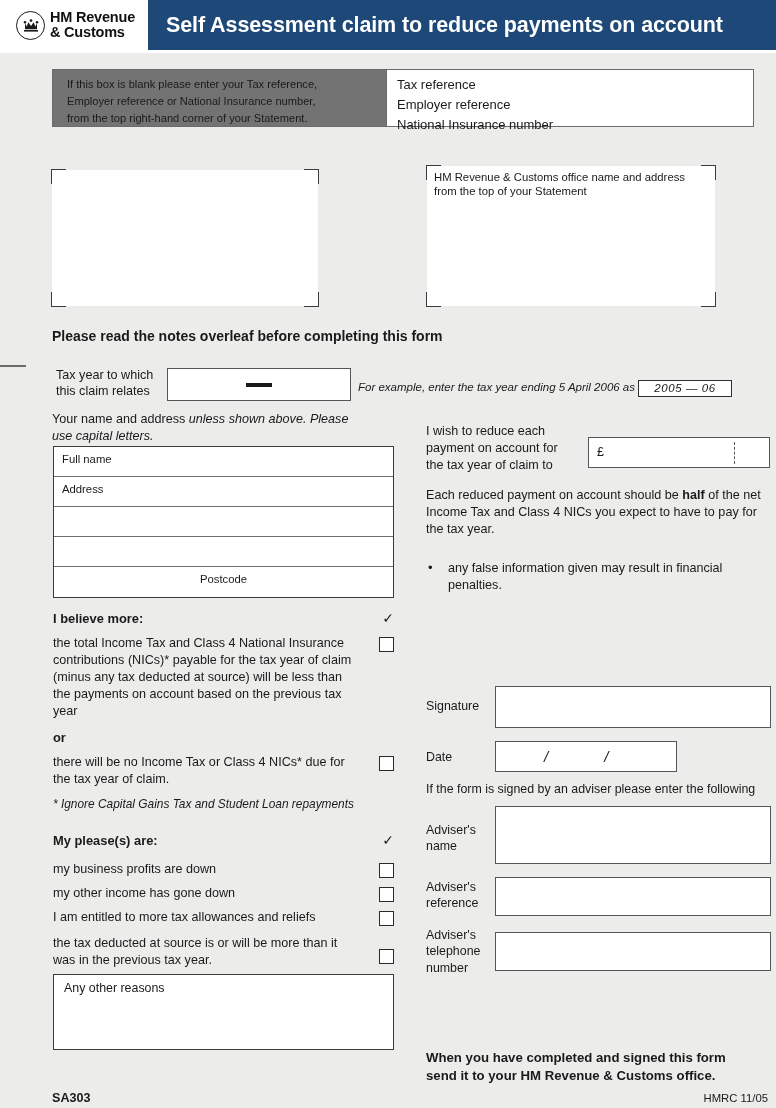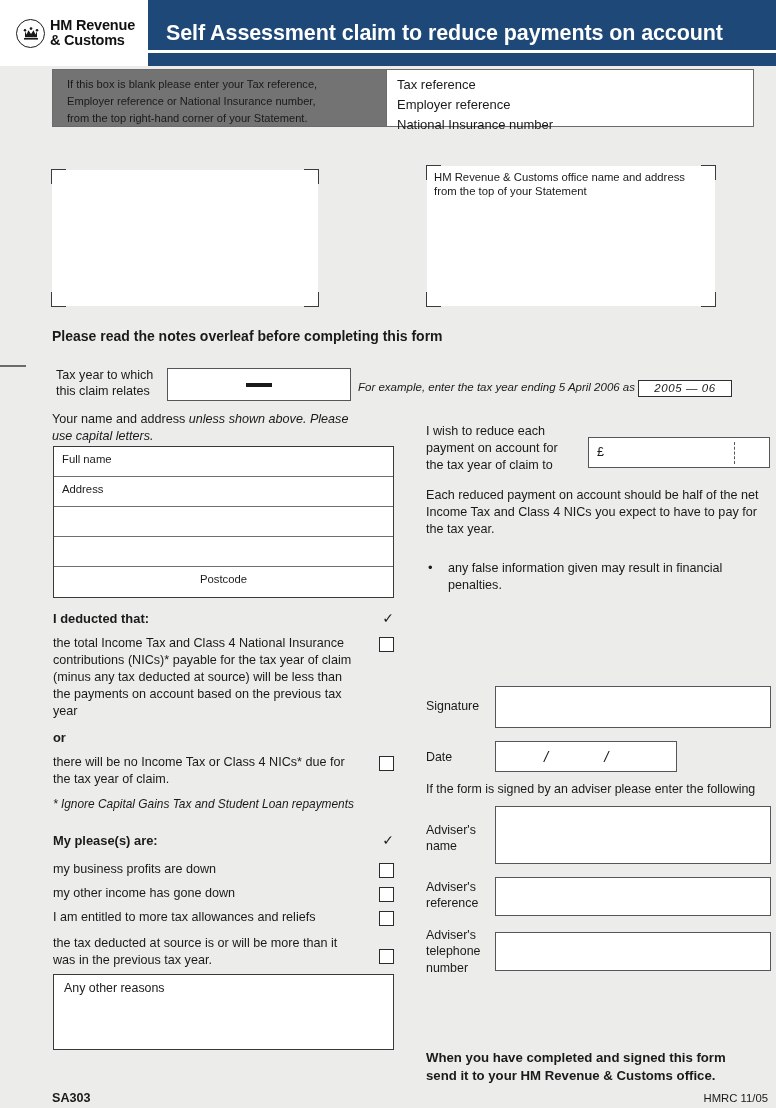--- a/index.html
+++ b/index.html
@@ -19,21 +19,21 @@
     position: relative;
     width: 776px;
     height: 1108px;
   }
 
   
   .header {
     position: absolute;
     left: 0; top: 0;
     width: 776px;
-    height: 66px;
+    height: 50px;
     background: #ffffff;
     display: flex;
     align-items: stretch;
   }
   .logo-zone {
     width: 148px;
     display: flex;
     align-items: center;
     padding-left: 16px;
     background: #ffffff;
@@ -324,21 +324,21 @@
     height: 22px;
     border-left: 1.4px dashed #55565a;
   }
   .half-note {
     position: absolute;
     left: 426px; top: 487px;
     width: 346px;
     font-size: 12.6px;
     line-height: 1.345;
   }
-  .half-note b { font-weight: normal; }
+  .half-note b { font-weight: bold; }
 
   .understand {
     position: absolute;
     left: 426px; top: 551px;
     width: 346px;
   }
   .bullets {
     margin: 9px 0 0 0;
     padding: 0;
     list-style: none;
@@ -502,21 +502,21 @@
   <div class="addr-table">
     <div class="addr-row">Full name</div>
     <div class="addr-row">Address</div>
     <div class="addr-row"></div>
     <div class="addr-row"></div>
     <div class="addr-row postcode">Postcode</div>
   </div>
 
   <div class="lc-believe">
     <div class="row-head">
-      <span class="sub-head">I deducted that:</span>
+      <span class="sub-head">I believe more:</span>
       <span class="tickmark">✓</span>
     </div>
     <div class="clause">
       <span class="txt body-text">the total Income Tax and Class 4 National Insurance contributions (NICs)* payable for the tax year of claim (minus any tax deducted at source) will be less than the payments on account based on the previous tax year</span>
       <span class="cbox"></span>
     </div>
     <div class="or-word">or</div>
     <div class="clause">
       <span class="txt body-text">there will be no Income Tax or Class 4 NICs* due for the tax year of claim.</span>
       <span class="cbox"></span>

